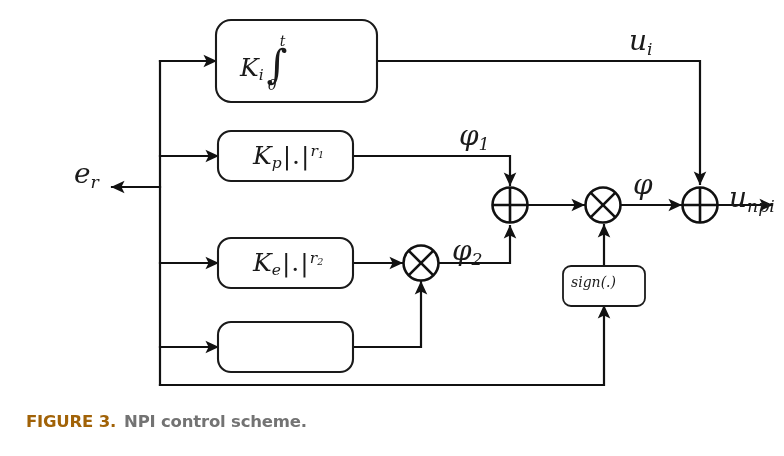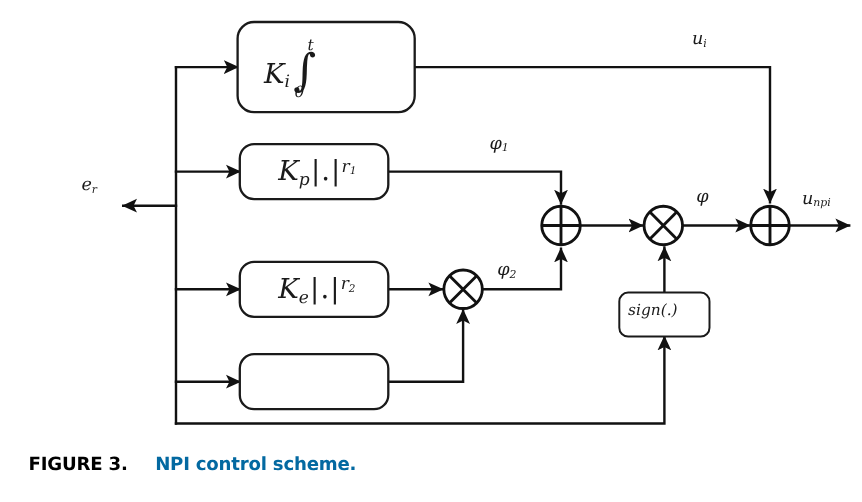--- a/index.html
+++ b/index.html
@@ -68,21 +68,21 @@
   .mathlbl sub, .mathlbl sup {
     font-size: 0.62em;
     font-style: italic;
   }
   .mathlbl sub { vertical-align: -0.26em; }
   .mathlbl sup { vertical-align: 0.52em; }
   .blocklbl {
     font-size: 25px;
   }
   .signallbl {
-    font-size: 16px;
+    font-size: 28px;
   }
   .upright { font-style: normal; }
   .intwrap {
     display: inline-block;
     position: relative;
     font-style: normal;
     margin: 0 2px 0 3px;
   }
   .intglyph {
     font-size: 40px;
@@ -114,25 +114,25 @@
     position: absolute;
     left: 26px;
     top: 412px;
     font-family: "DejaVu Sans", "Liberation Sans", sans-serif;
     font-weight: bold;
     font-size: 16.5px;
     letter-spacing: -0.2px;
     white-space: nowrap;
   }
   .caption-label {
-    color: #000000;
+    color: #a16207;
   }
   .caption-text {
-    color: #0369a1;
-    margin-left: 25px;
+    color: #737373;
+    margin-left: 8px;
   }
 </style>
 </head>
 <body>
 
 <div id="figure-root">
 
   <svg id="diagram-svg" viewBox="0 0 784 456">
     <defs>
       <marker id="ah" viewBox="0 0 10 10" refX="9.2" refY="5" markerWidth="6.2" markerHeight="6.2" orient="auto-start-reverse">
@@ -251,33 +251,33 @@
   <div class="mathlbl" style="left:571px; top:275px; font-size:14px;">sign(.)</div>
 
   <div class="mathlbl signallbl" style="left:74px; top:160px;">
     <span>e</span><sub>r</sub>
   </div>
 
   <div class="mathlbl signallbl" style="left:629px; top:27px;">
     <span>u</span><sub>i</sub>
   </div>
 
-  <div class="mathlbl signallbl" style="left:445px; top:122px;">
+  <div class="mathlbl signallbl" style="left:459px; top:122px;">
     <span>φ</span><sub>1</sub>
   </div>
 
   <div class="mathlbl signallbl" style="left:452px; top:237px;text-align:right;">
     <span>φ</span><sub>2</sub>
   </div>
 
   <div class="mathlbl signallbl" style="left:633px; top:171px;">
     <span>φ</span><sub></sub>
   </div>
 
-  <div class="mathlbl signallbl" style="left:729px; top:172px;">
+  <div class="mathlbl signallbl" style="left:729px; top:184px;">
     <span>u</span><sub>npi</sub>
   </div>
 
   <div class="caption">
     <span class="caption-label">FIGURE 3.</span><span class="caption-text">NPI control scheme.</span>
   </div>
 
 </div>
 
 </body></html>

